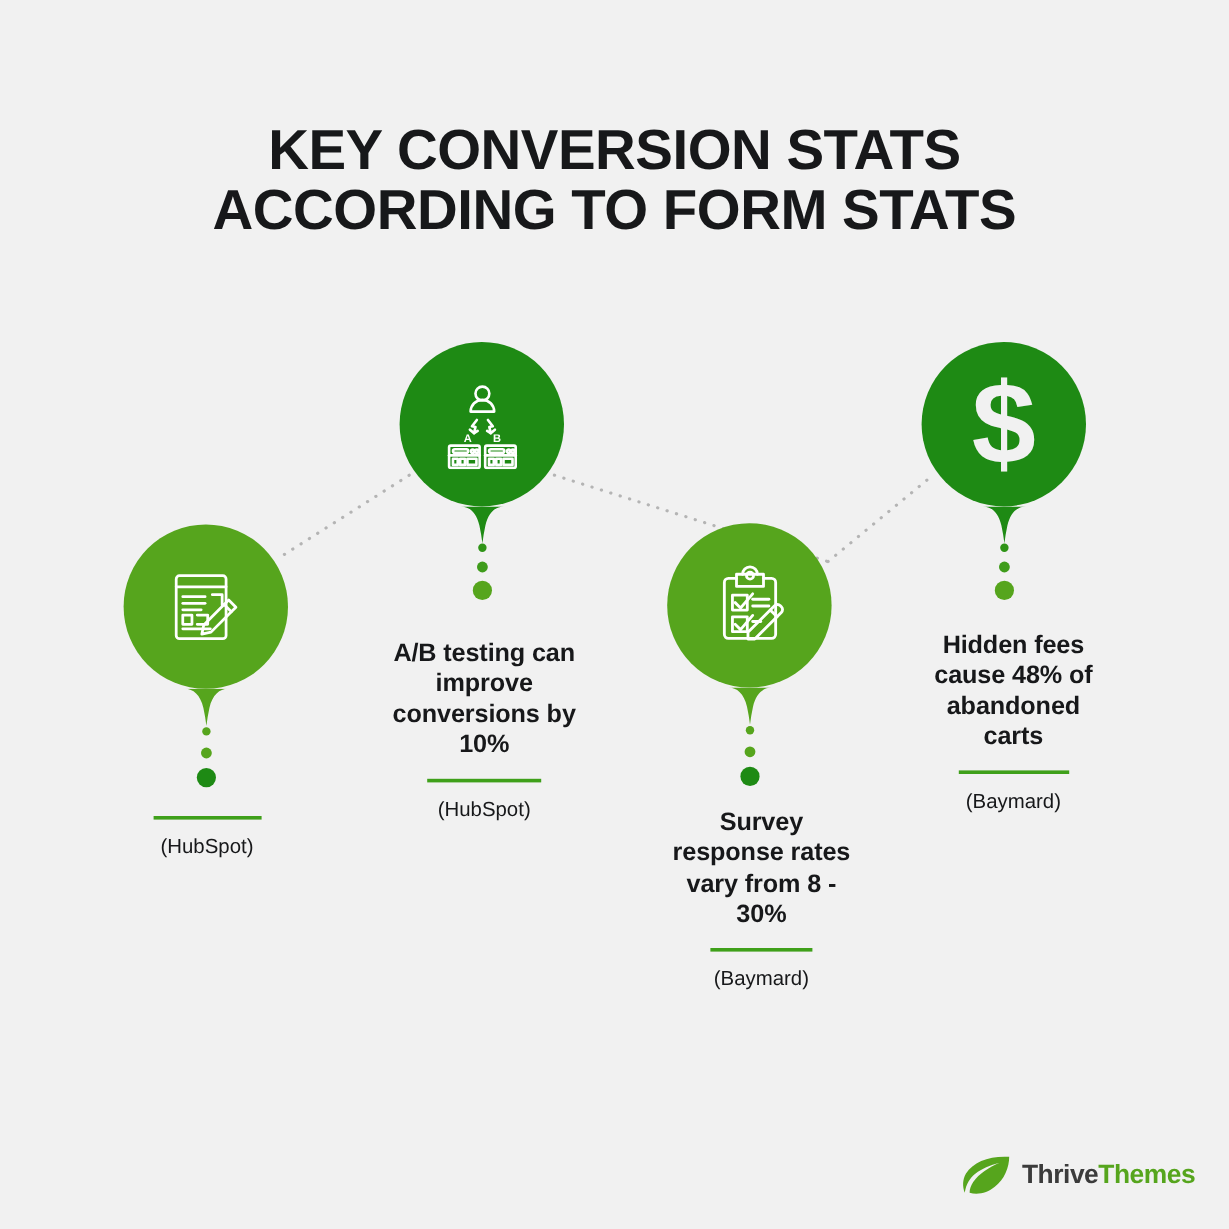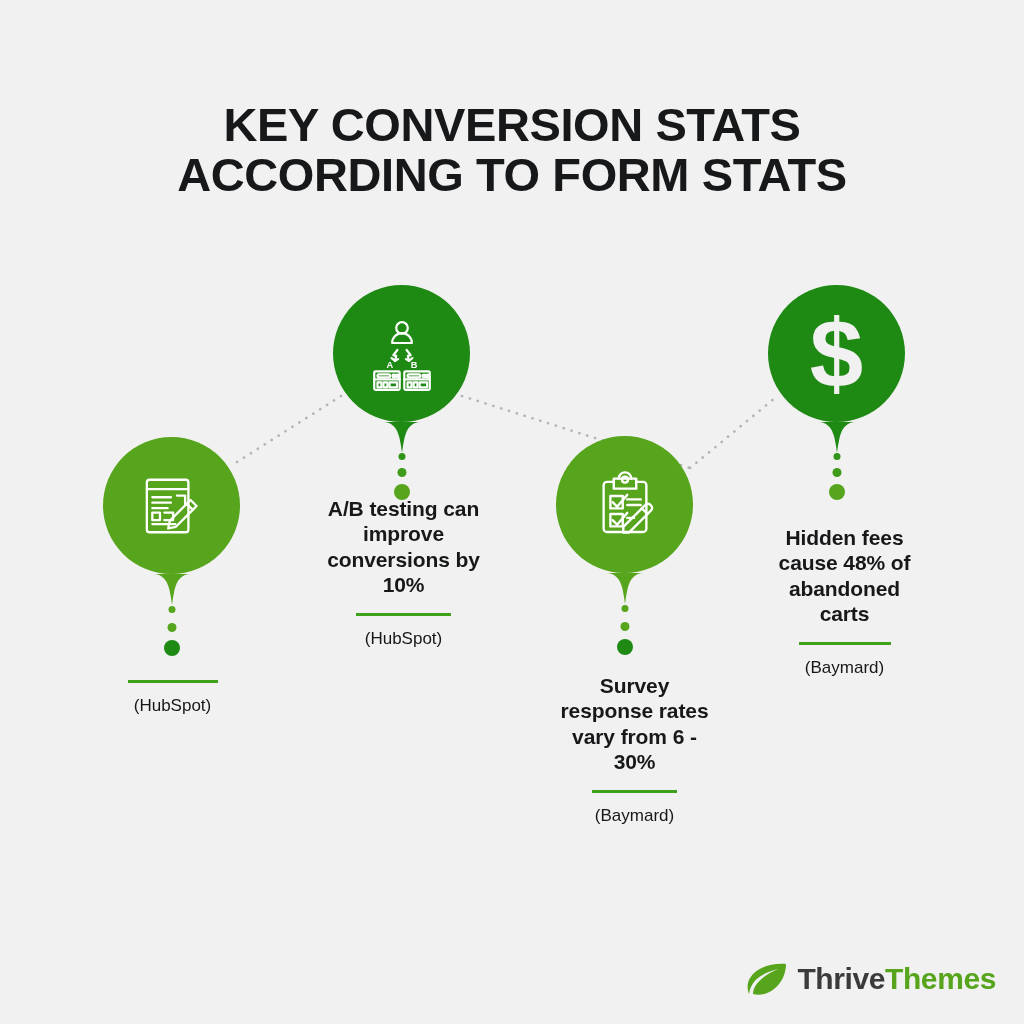--- a/index.html
+++ b/index.html
@@ -101,21 +101,21 @@
   
   .logo {
     position: absolute;
     right: 28px;
     bottom: 28px;
     display: flex;
     align-items: center;
     gap: 9px;
   }
   .logo-text {
-    font-size: 30px;
+    font-size: 22px;
     font-weight: bold;
     letter-spacing: -0.4px;
     line-height: 1;
   }
   .logo-thrive { color: #3b3b3b; }
   .logo-themes { color: #56a51d; }
 </style>
 </head>
 <body>
 
@@ -192,21 +192,21 @@
       </svg>
     </div>
     <svg class="pin-tail" width="42" height="32" viewBox="0 0 42 32">
       <path d="M3 0 C10 0 16 5 18.5 16 C19.6 21 20.4 26 21 31 C21.6 26 22.4 21 23.5 16 C26 5 32 0 39 0 Z" fill="#1e8a14"></path>
     </svg>
     <div class="dot" style="top:168px; width:7px;  height:7px;  background:#2f9417;"></div>
     <div class="dot" style="top:183px; width:9px;  height:9px;  background:#3f9c1b;"></div>
     <div class="dot" style="top:199px; width:16px; height:16px; background:#56a51d;"></div>
   </div>
 
-  <div class="stat-text" style="left:321px; top:496px; width:165px;">
+  <div class="stat-text" style="left:321px; top:532px; width:165px;">
     <div class="stat-headline">A/B testing can improve conversions by 10%</div>
     <div class="stat-rule" style="width:95px;"></div>
     <div class="stat-source">(HubSpot)</div>
   </div>
 
   <div class="pin" style="left:556px; top:436px;">
     <div class="pin-circle" style="width:137px; height:137px; background:#56a51d;">
       <svg width="72" height="72" viewBox="0 0 64 64" fill="none" stroke="#ffffff" stroke-width="2.1" stroke-linecap="round" stroke-linejoin="round">
         <path d="M22 11.5h-6a3 3 0 0 0-3 3V53a3 3 0 0 0 3 3h32a3 3 0 0 0 3-3V14.5a3 3 0 0 0-3-3h-6"></path>
         <path d="M22 8.5h20v9H22z"></path>
@@ -225,21 +225,21 @@
     </div>
     <svg class="pin-tail" width="42" height="32" viewBox="0 0 42 32">
       <path d="M3 0 C10 0 16 5 18.5 16 C19.6 21 20.4 26 21 31 C21.6 26 22.4 21 23.5 16 C26 5 32 0 39 0 Z" fill="#56a51d"></path>
     </svg>
     <div class="dot" style="top:169px; width:7px;  height:7px;  background:#56a51d;"></div>
     <div class="dot" style="top:186px; width:9px;  height:9px;  background:#56a51d;"></div>
     <div class="dot" style="top:203px; width:16px; height:16px; background:#1e8a14;"></div>
   </div>
 
   <div class="stat-text" style="left:552px; top:673px; width:165px;">
-    <div class="stat-headline">Survey response rates vary from 6 - 30%</div>
+    <div class="stat-headline">Survey response rates vary from 8 - 30%</div>
     <div class="stat-rule" style="width:85px;"></div>
     <div class="stat-source">(Baymard)</div>
   </div>
 
   <div class="pin" style="left:768px; top:285px;">
     <div class="pin-circle" style="width:137px; height:137px; background:#1e8a14;">
       <span style="color:#f1f1f1; font-size:96px; font-weight:bold; line-height:1; font-family:'Liberation Sans', sans-serif;">$</span>
     </div>
     <svg class="pin-tail" width="42" height="32" viewBox="0 0 42 32">
       <path d="M3 0 C10 0 16 5 18.5 16 C19.6 21 20.4 26 21 31 C21.6 26 22.4 21 23.5 16 C26 5 32 0 39 0 Z" fill="#1e8a14"></path>

